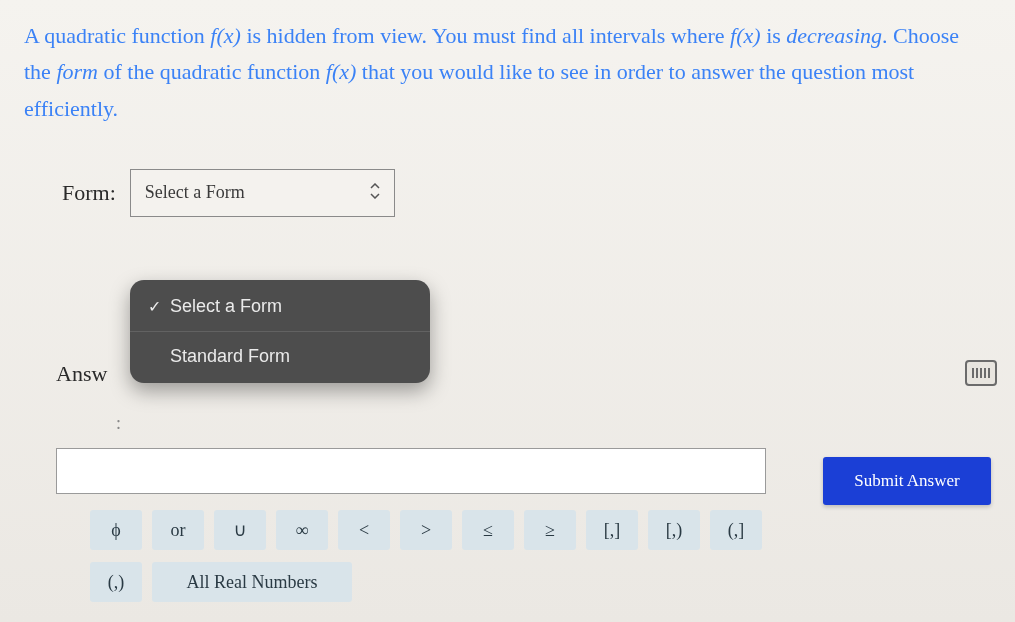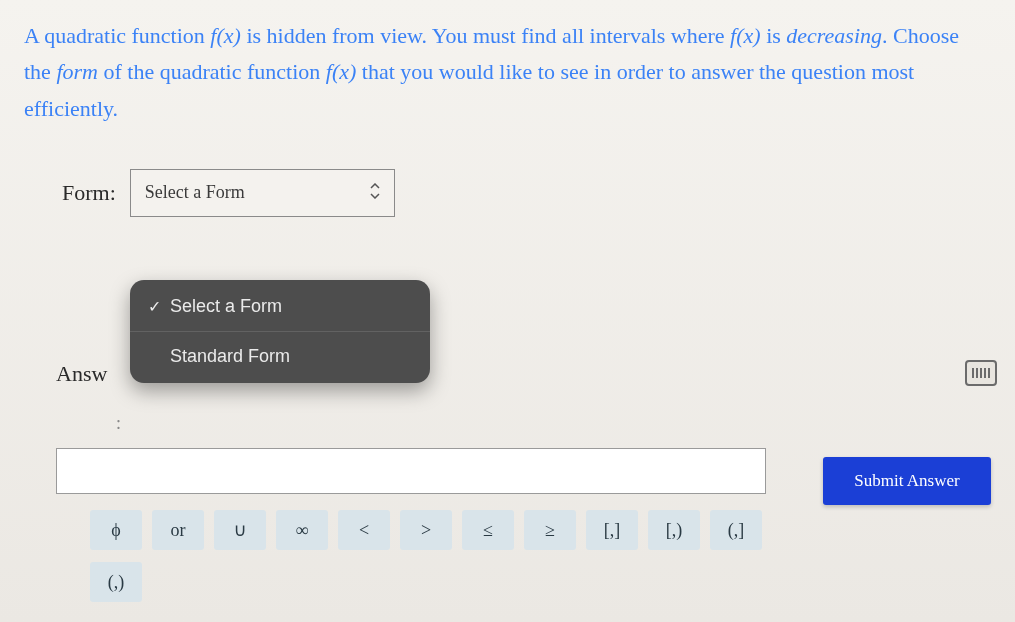--- a/index.html
+++ b/index.html
@@ -230,13 +230,14 @@
   <button class="sym-btn">&gt;</button>
   <button class="sym-btn">≤</button>
   <button class="sym-btn">≥</button>
   <button class="sym-btn">[,]</button>
   <button class="sym-btn">[,)</button>
   <button class="sym-btn">(,]</button>
 </div>
 
 <div class="palette-row2">
   <button class="sym-btn row2">(,)</button>
+  <button class="sym-btn row2" style="min-width:200px;">All Real Numbers</button>
 </div>
 
 </body></html>

